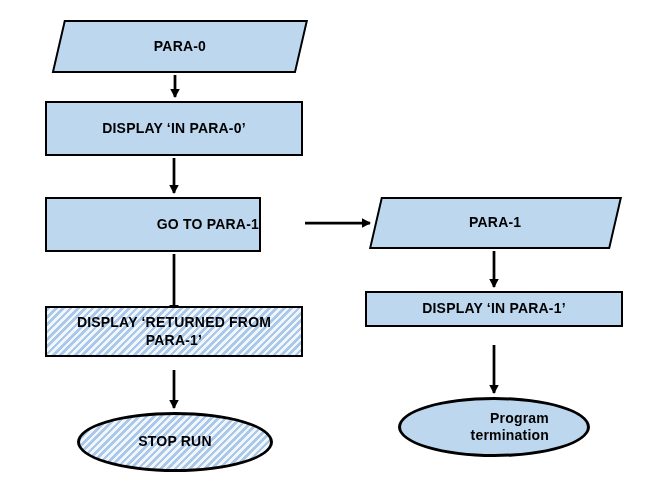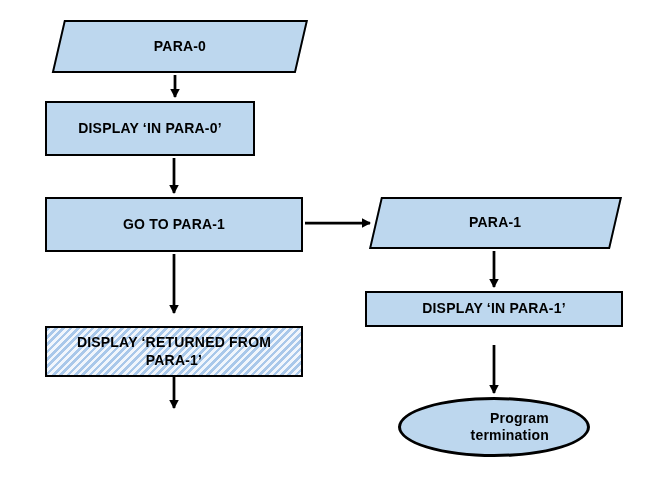--- a/index.html
+++ b/index.html
@@ -76,32 +76,35 @@
     <path d="M174,370 L174,408" stroke="#000000" stroke-width="2.75" fill="none" marker-end="url(#ah)"></path>
     <path d="M305,223 L370,223" stroke="#000000" stroke-width="2.75" fill="none" marker-end="url(#ah)"></path>
     <path d="M494,251 L494,287" stroke="#000000" stroke-width="2.75" fill="none" marker-end="url(#ah)"></path>
     <path d="M494,345 L494,393" stroke="#000000" stroke-width="2.75" fill="none" marker-end="url(#ah)"></path>
   </svg>
 
   <div class="node pgram" style="left:64px; top:20px; width:244px; height:53px;">
     <span class="lbl">PARA-0</span>
   </div>
 
-  <div class="node rect" style="left:45px; top:101px; width:210px; height:55px;">
+  <div class="node rect" style="left:45px; top:101px; width:258px; height:55px;">
     <span class="lbl">DISPLAY ‘IN PARA-0’</span>
   </div>
 
-  <div class="node rect" style="left:45px; top:197px; width:258px; height:55px;">
+  <div class="node rect" style="left:45px; top:197px; width:216px; height:55px;justify-content:flex-end;">
     <span class="lbl">GO TO PARA-1</span>
   </div>
 
-  <div class="node rect hatched" style="left:45px; top:326px; width:258px; height:51px;">
+  <div class="node rect hatched" style="left:45px; top:306px; width:258px; height:51px;">
     <span class="lbl wrap-narrow">DISPLAY ‘RETURNED FROM PARA-1’</span>
   </div>
 
+  <div class="node ellipse hatched" style="left:77px; top:412px; width:196px; height:60px;">
+    <span class="lbl">STOP RUN</span>
+  </div>
 
   <div class="node pgram" style="left:381px; top:197px; width:241px; height:52px;">
     <span class="lbl">PARA-1</span>
   </div>
 
   <div class="node rect" style="left:365px; top:291px; width:258px; height:36px;">
     <span class="lbl">DISPLAY ‘IN PARA-1’</span>
   </div>
 
   <div class="node ellipse" style="left:398px; top:397px; width:192px; height:60px;">

